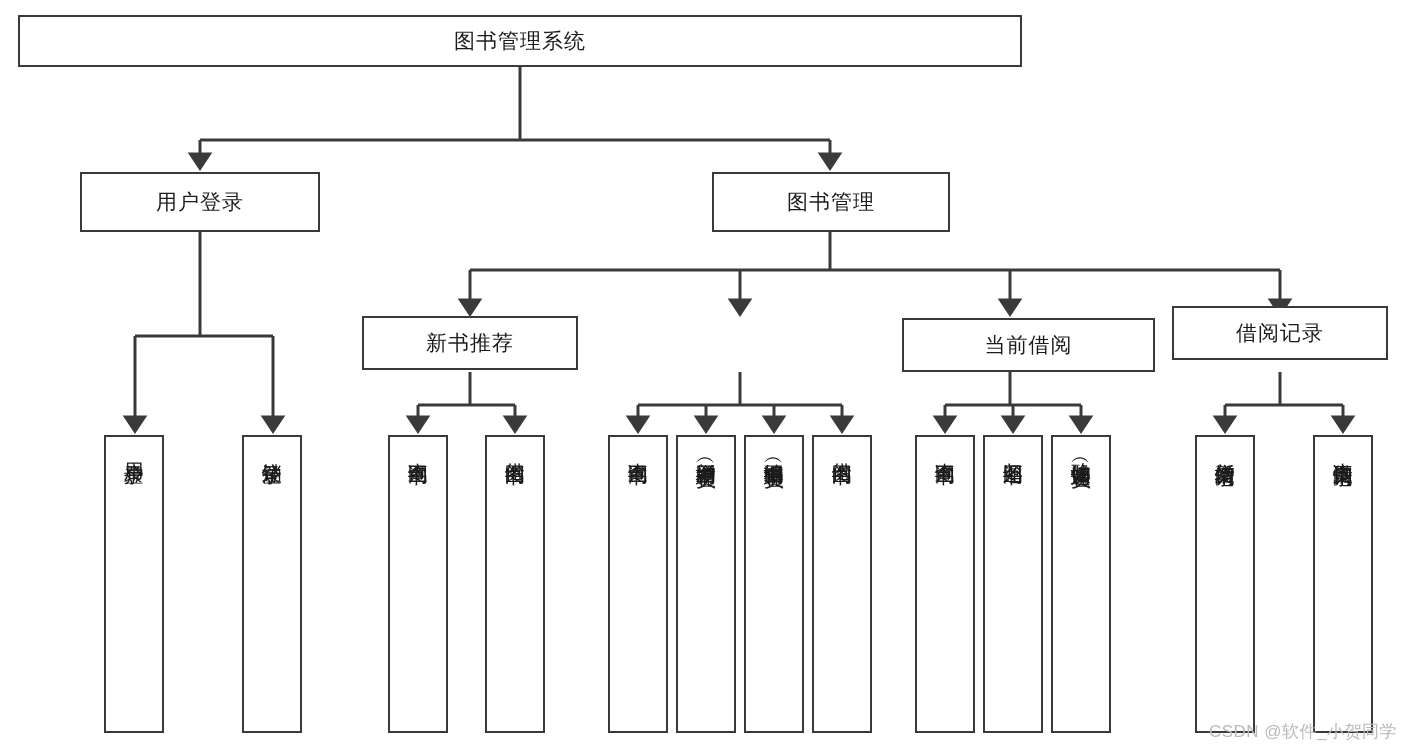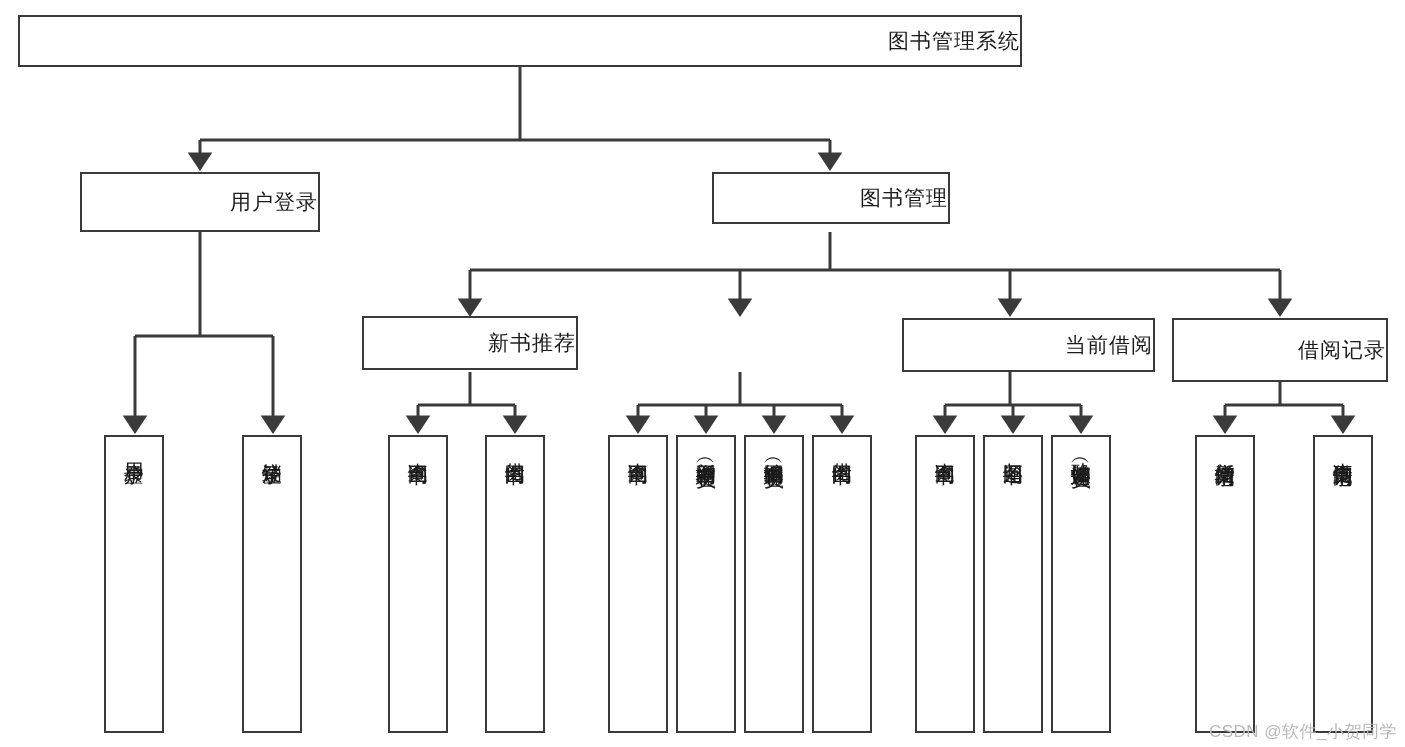--- a/index.html
+++ b/index.html
@@ -34,21 +34,20 @@
     display: flex;
     align-items: center;
     justify-content: center;
     color: #1b1b1b;
   }
   .node.level-root,
   .node.level-1,
   .node.level-2 {
     font-size: 21px;
     letter-spacing: 1px;
-    justify-content: flex-end;
   }
   .node.leaf {
     font-size: 20px;
     letter-spacing: 1px;
     padding: 10px 0;
     align-items: flex-start;
   }
   .node.leaf .vtext {
     writing-mode: vertical-rl;
     text-orientation: upright;
@@ -126,31 +125,31 @@
     </g>
   </svg>
 
   <div class="node level-root" style="left: 18px; top: 15px; width: 1004px; height: 52px;">
     <span class="htext">图书管理系统</span>
   </div>
 
   <div class="node level-1" style="left: 80px; top: 172px; width: 240px; height: 60px;">
     <span class="htext">用户登录</span>
   </div>
-  <div class="node level-1" style="left: 712px; top: 172px; width: 238px; height: 52px;">
+  <div class="node level-1" style="left: 712px; top: 172px; width: 238px; height: 60px;">
     <span class="htext">图书管理</span>
   </div>
 
   <div class="node level-2" style="left: 362px; top: 316px; width: 216px; height: 54px;">
     <span class="htext">新书推荐</span>
   </div>
   <div class="node level-2" style="left: 902px; top: 318px; width: 253px; height: 54px;">
     <span class="htext">当前借阅</span>
   </div>
-  <div class="node level-2" style="left: 1172px; top: 318px; width: 216px; height: 64px;">
+  <div class="node level-2" style="left: 1172px; top: 306px; width: 216px; height: 54px;">
     <span class="htext">借阅记录</span>
   </div>
 
   <div class="node leaf" style="left: 104px; top: 435px; width: 60px; height: 298px;">
     <span class="vtext">用户登录</span>
   </div>
   <div class="node leaf" style="left: 242px; top: 435px; width: 60px; height: 298px;">
     <span class="vtext">注销登录</span>
   </div>
   <div class="node leaf" style="left: 388px; top: 435px; width: 60px; height: 298px;">

